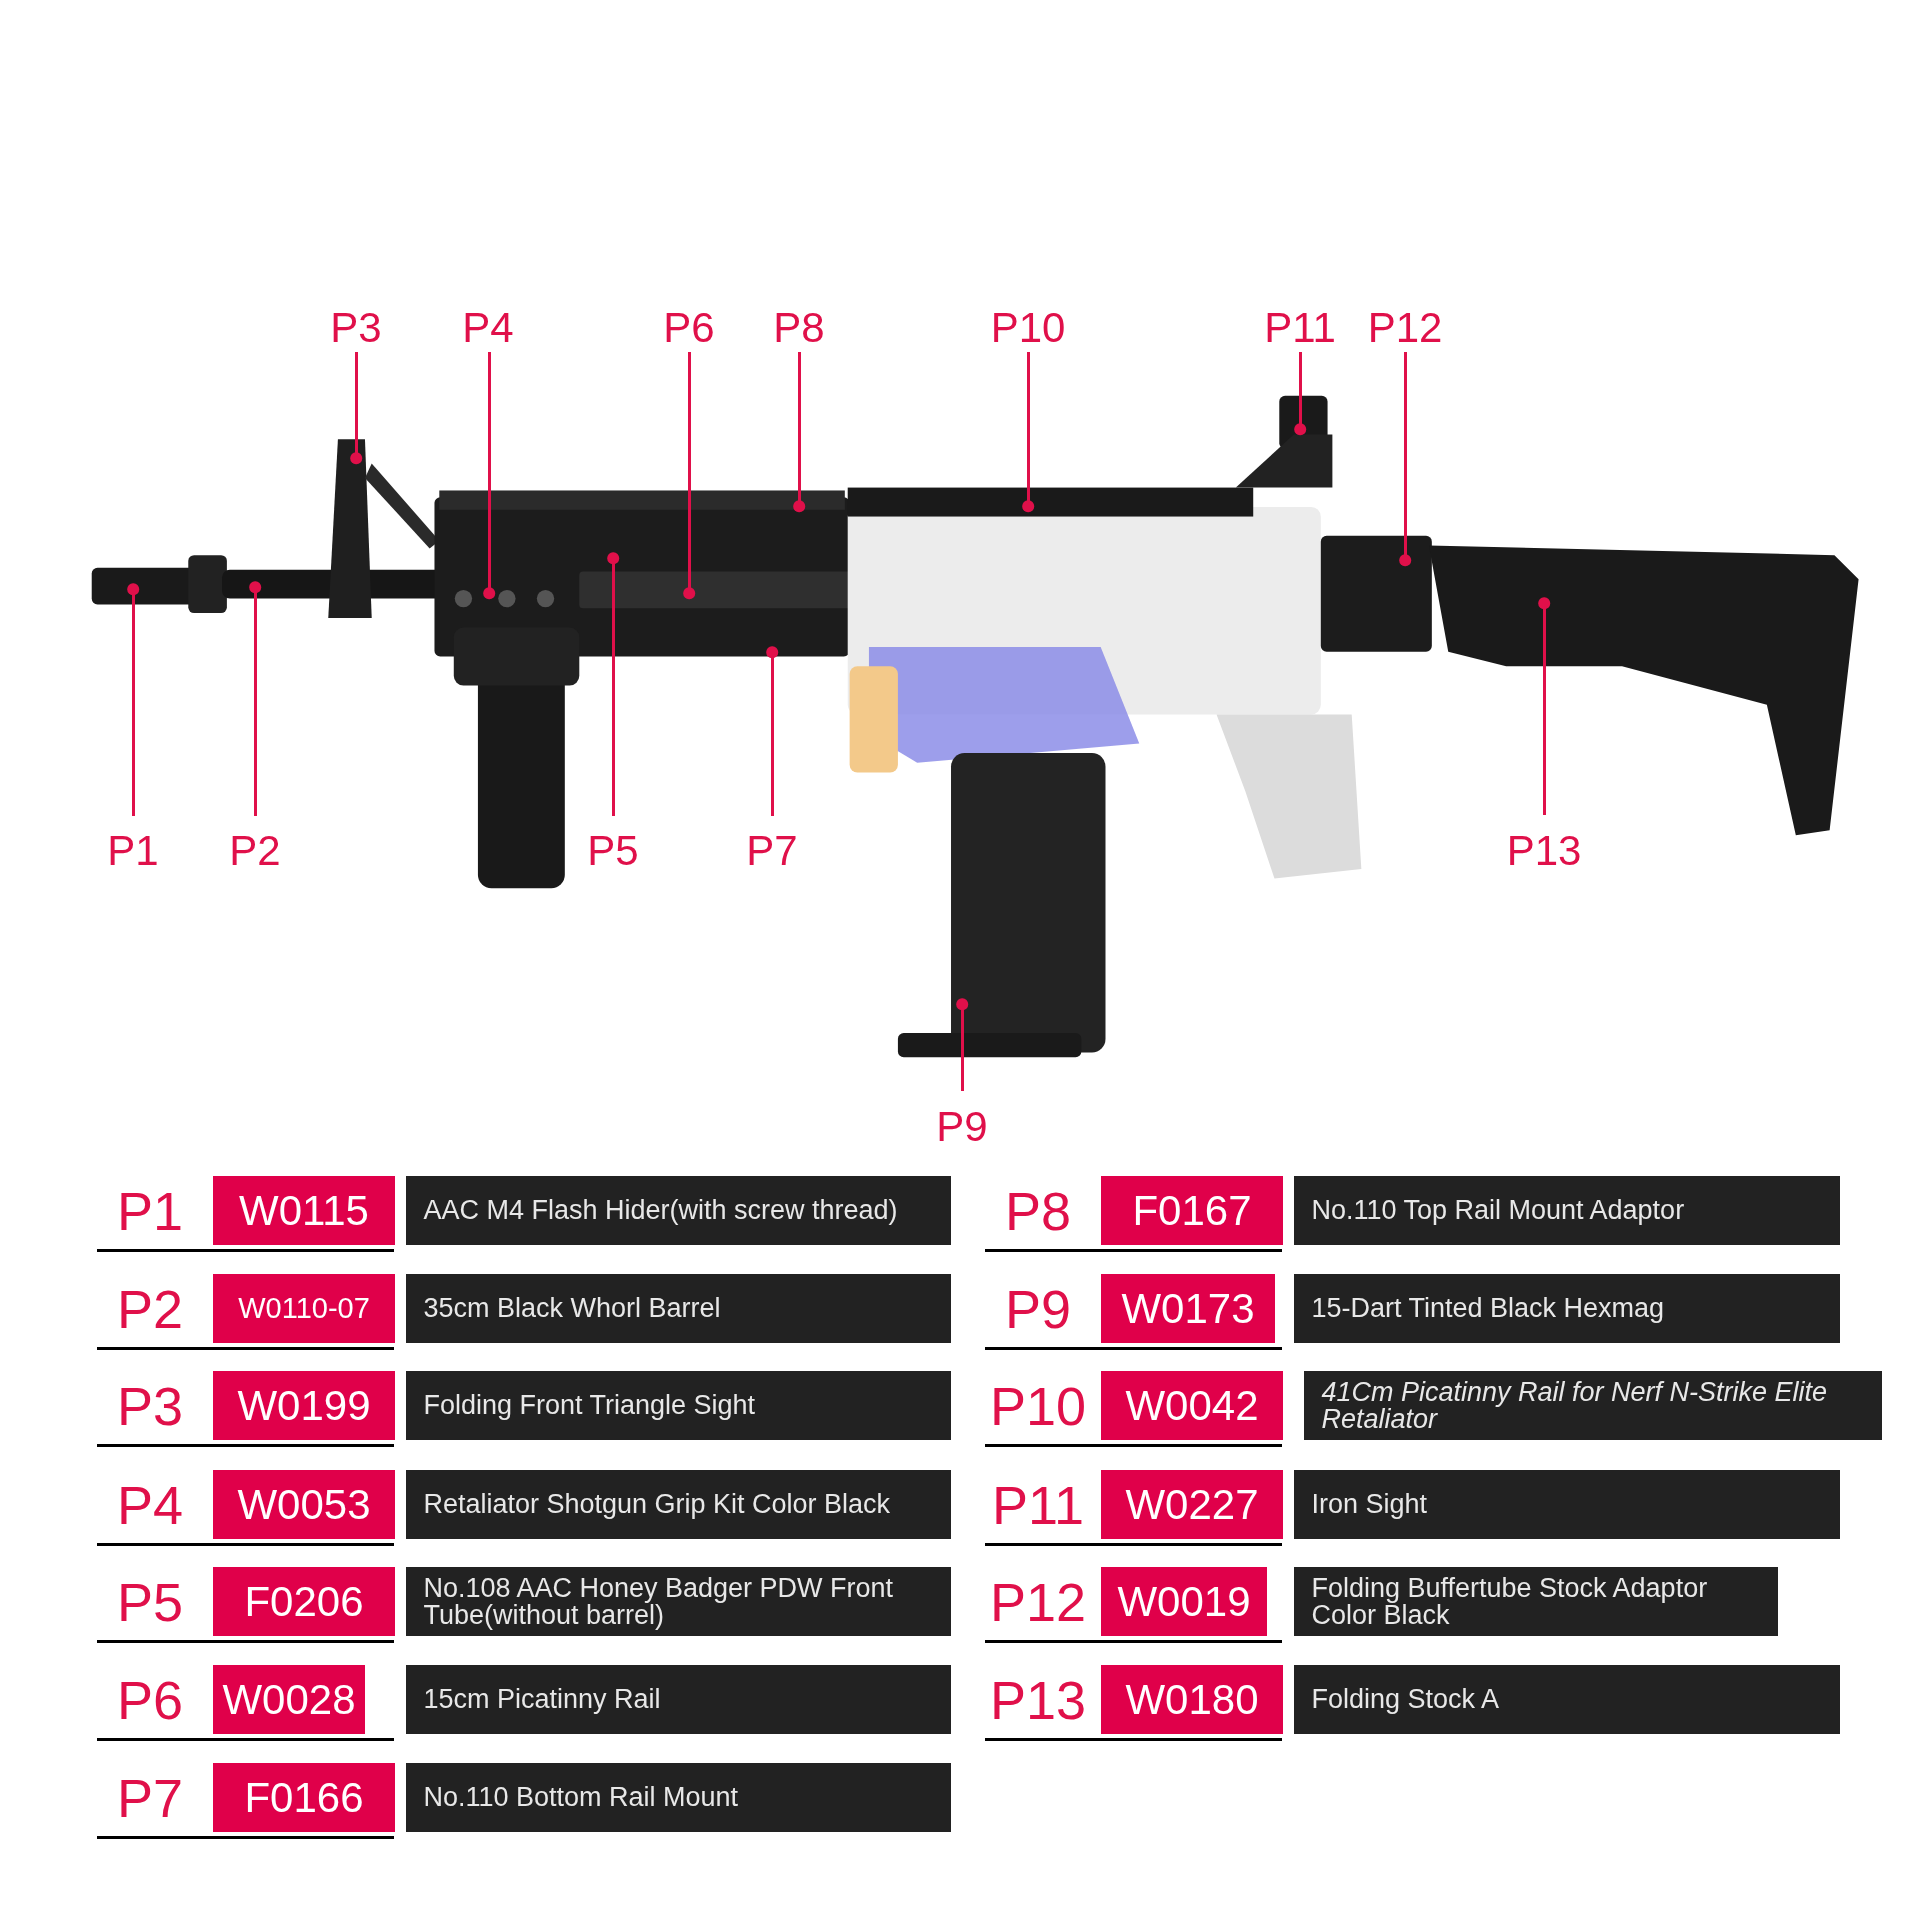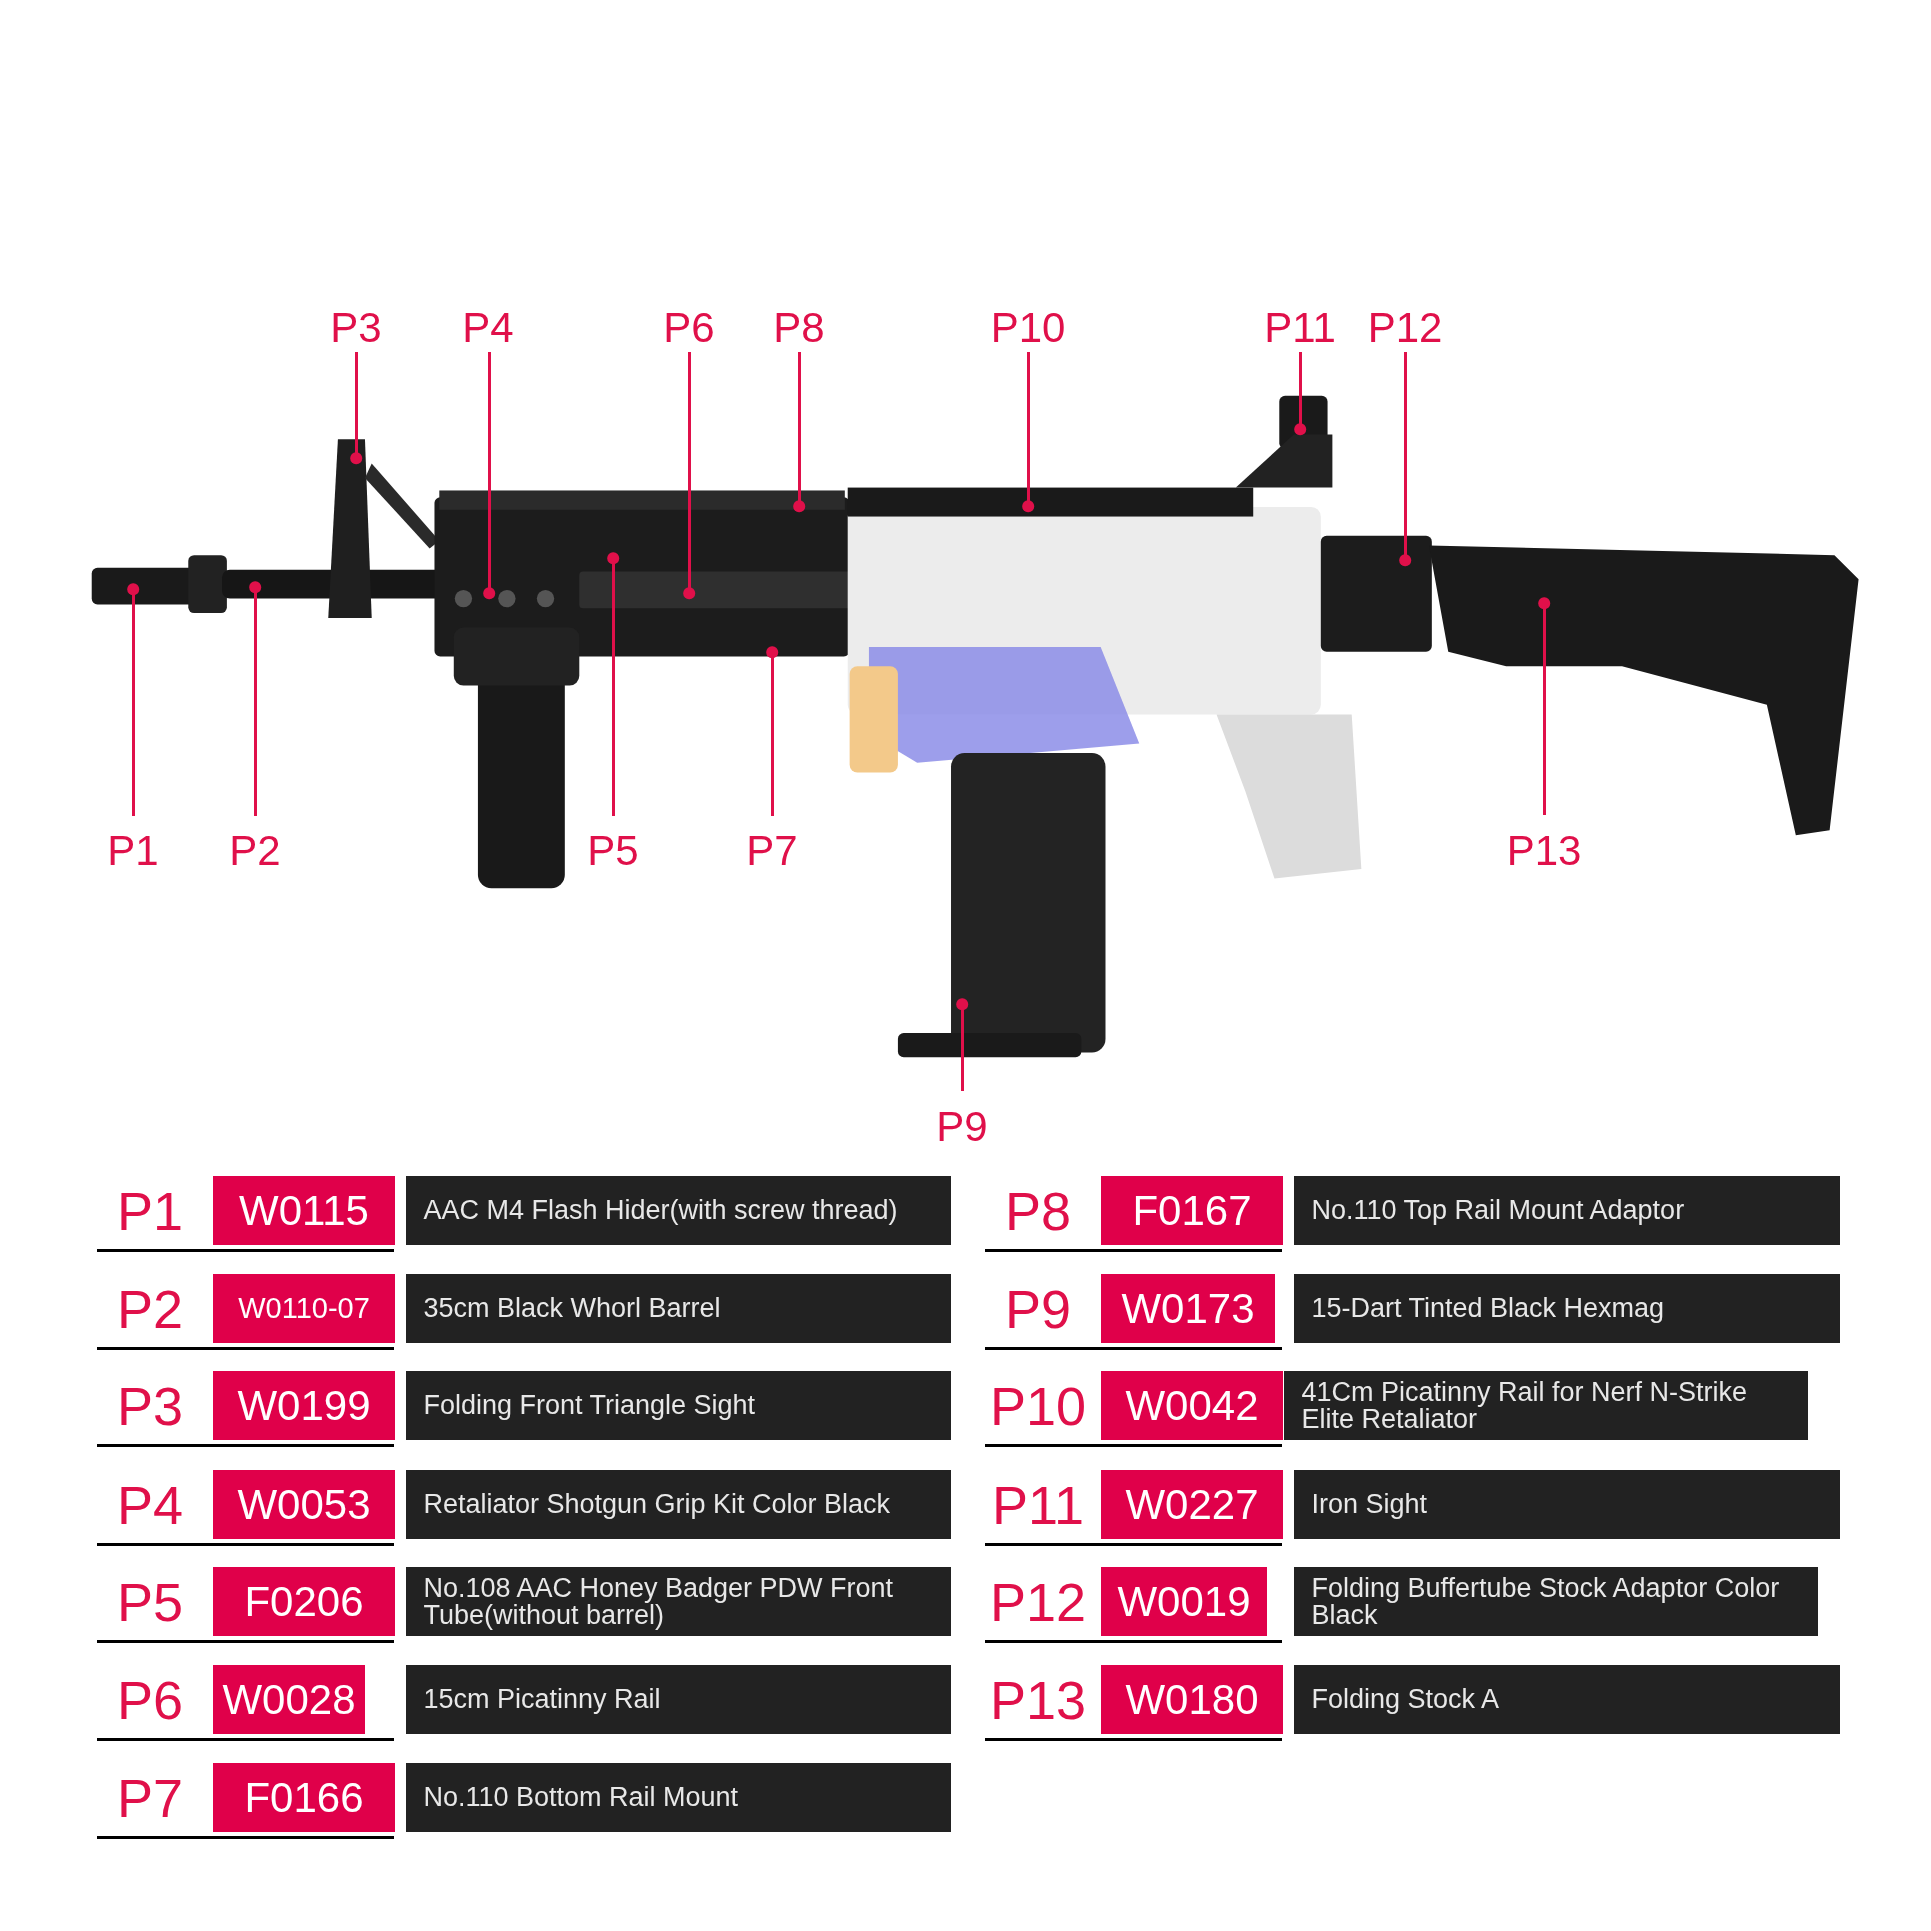--- a/index.html
+++ b/index.html
@@ -146,33 +146,33 @@
 </div>
 <div class="row" style="left:985px; top:1274px; width:855px;">
   <div class="plabel">P9</div>
   <div class="code" style="left:116px; width:174px;">W0173</div>
   <div class="desc" style="left:309px; width:546px;">15-Dart Tinted Black Hexmag</div>
   <div class="uline" style="left:0; width:297px;"></div>
 </div>
 <div class="row" style="left:985px; top:1371px; width:855px;">
   <div class="plabel">P10</div>
   <div class="code" style="left:116px; width:182px;">W0042</div>
-  <div class="desc" style="left:299px; width:524px;">41Cm Picatinny Rail for Nerf N-Strike Elite Retaliator</div>
+  <div class="desc" style="left:319px; width:578px;font-style:italic;">41Cm Picatinny Rail for Nerf N-Strike Elite Retaliator</div>
   <div class="uline" style="left:0; width:297px;"></div>
 </div>
 <div class="row" style="left:985px; top:1470px; width:855px;">
   <div class="plabel">P11</div>
   <div class="code" style="left:116px; width:182px;">W0227</div>
   <div class="desc" style="left:309px; width:546px;">Iron Sight</div>
   <div class="uline" style="left:0; width:297px;"></div>
 </div>
 <div class="row" style="left:985px; top:1567px; width:855px;">
   <div class="plabel">P12</div>
   <div class="code" style="left:116px; width:166px;">W0019</div>
-  <div class="desc" style="left:309px; width:524px;">Folding Buffertube Stock Adaptor Color Black</div>
+  <div class="desc" style="left:309px; width:484px;">Folding Buffertube Stock Adaptor Color Black</div>
   <div class="uline" style="left:0; width:297px;"></div>
 </div>
 <div class="row" style="left:985px; top:1665px; width:855px;">
   <div class="plabel">P13</div>
   <div class="code" style="left:116px; width:182px;">W0180</div>
   <div class="desc" style="left:309px; width:546px;">Folding Stock A</div>
   <div class="uline" style="left:0; width:297px;"></div>
 </div>
 
 

